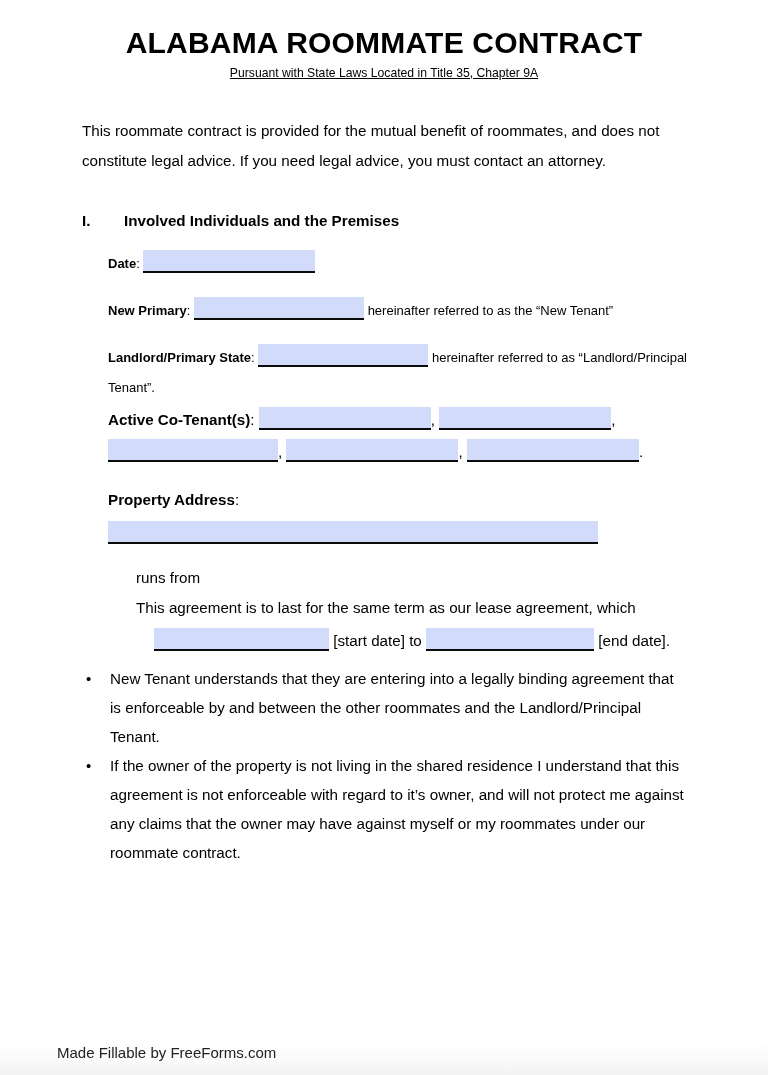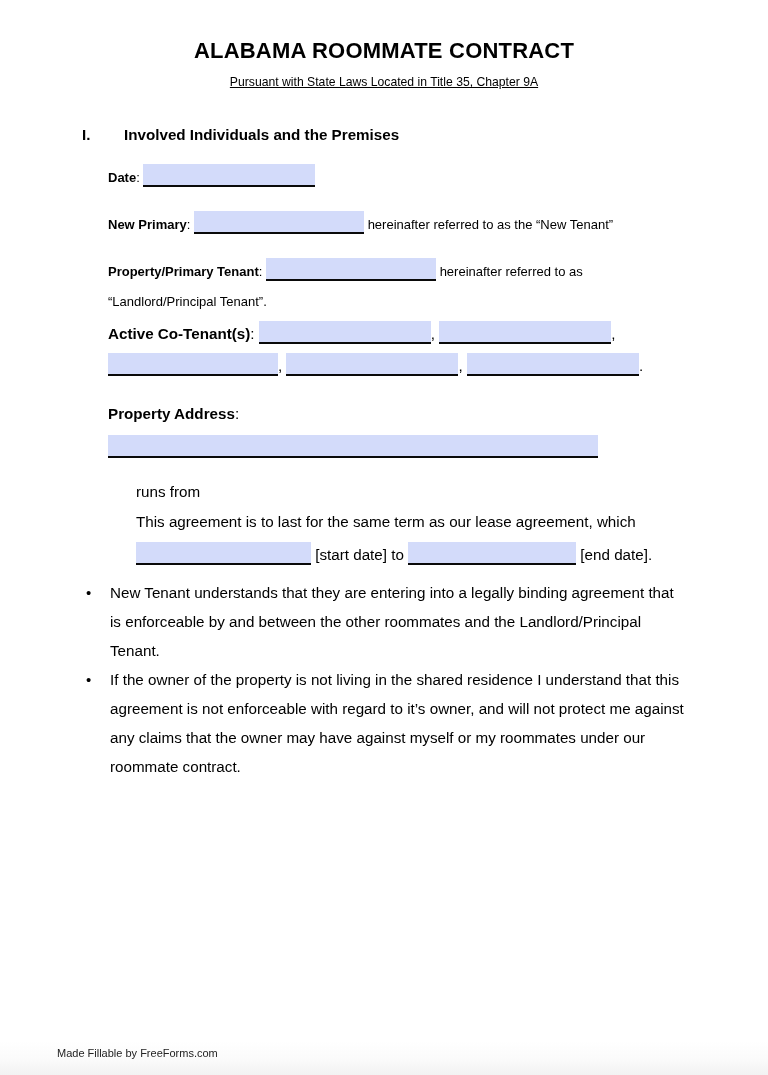--- a/index.html
+++ b/index.html
@@ -25,25 +25,25 @@
     position: relative;
     padding: 0;
   }
 
   
   .doc-header {
     padding-top: 26px;
     text-align: center;
   }
   .doc-title {
-    font-size: 22px;
+    font-size: 30px;
     font-weight: bold;
     letter-spacing: 0.2px;
     line-height: 1.15;
-    margin: 12px;
+    margin: 0;
   }
   .doc-subtitle {
     font-size: 12.2px;
     font-weight: normal;
     margin: 5px 0 0 0;
     line-height: 1.2;
     text-decoration: underline;
   }
 
   
@@ -121,20 +121,21 @@
 
   .term-para {
     margin-top: 15px;
     padding-left: 28px;
     font-size: 15.2px;
     line-height: 30px;
   }
   .term-dates {
     margin-top: 3px;
     line-height: 30px;
+    text-align: center;
   }
 
   
   ul.bullets {
     margin: 8px 0 0 0;
     padding: 0 0 0 0;
     list-style: none;
   }
   ul.bullets li {
     position: relative;
@@ -158,50 +159,51 @@
     bottom: 0;
     width: 768px;
     height: 58px;
     background: linear-gradient(to bottom, #ffffff 0%, #ffffff 40%, #fafafa 75%, #f2f2f2 100%);
     border-top: 1px solid #ffffff;
   }
   .footer-text {
     position: absolute;
     left: 57px;
     bottom: 14px;
-    font-size: 11px;
+    font-size: 15px;
     color: #222222;
     line-height: 16px;
   }
 </style>
 </head>
 <body>
 
 <div class="page">
 
   <div class="doc-header">
     <h1 class="doc-title">ALABAMA ROOMMATE CONTRACT</h1>
     <p class="doc-subtitle">Pursuant with State Laws Located in Title 35, Chapter 9A</p>
   </div>
 
   <div class="body-wrap">
 
+    <p class="intro">This roommate contract is provided for the mutual benefit of roommates, and does not constitute legal advice. If you need legal advice, you must contact an attorney.</p>
 
     <div class="section-heading">
       <span class="section-num">I.</span>
       <span class="section-title">Involved Individuals and the Premises</span>
     </div>
 
     <div class="block">
 
       <div class="field-line"><span class="lbl">Date</span><span>:</span> <span class="fld date" placeholder=""></span></div>
 
       <div class="field-line"><span class="lbl">New Primary</span><span>:</span> <span class="fld tenant" placeholder=""></span> <span>hereinafter referred to as the “New Tenant”</span></div>
 
-      <div class="field-line"><span class="lbl">Property/Primary Tenant</span><span>:</span> <span class="fld landlord" placeholder=""></span> <span>hereinafter referred to as “Landlord/Principal Tenant”.</span></div>
+      <div class="field-line"><span class="lbl">Landlord/Primary State</span><span>:</span> <span class="fld landlord" placeholder=""></span> <span>hereinafter referred to as “Landlord/Principal Tenant”.</span></div>
 
       <div class="cotenants">
         <div class="cot-row1"><span class="lbl">Active Co-Tenant(s)</span><span>:</span> <span class="fld cot-a"></span><span>,</span> <span class="fld cot-b"></span><span>,</span></div>
         <div class="cot-row2"><span class="fld cot-c"></span><span>,</span> <span class="fld cot-d"></span><span>,</span> <span class="fld cot-e"></span><span>.</span></div>
       </div>
 
       <div class="addr-block">
         <div><span class="lbl">Property Address</span><span>:</span></div>
         <div class="addr-field-row"><span class="fld addr" placeholder=""></span></div>
       </div>

